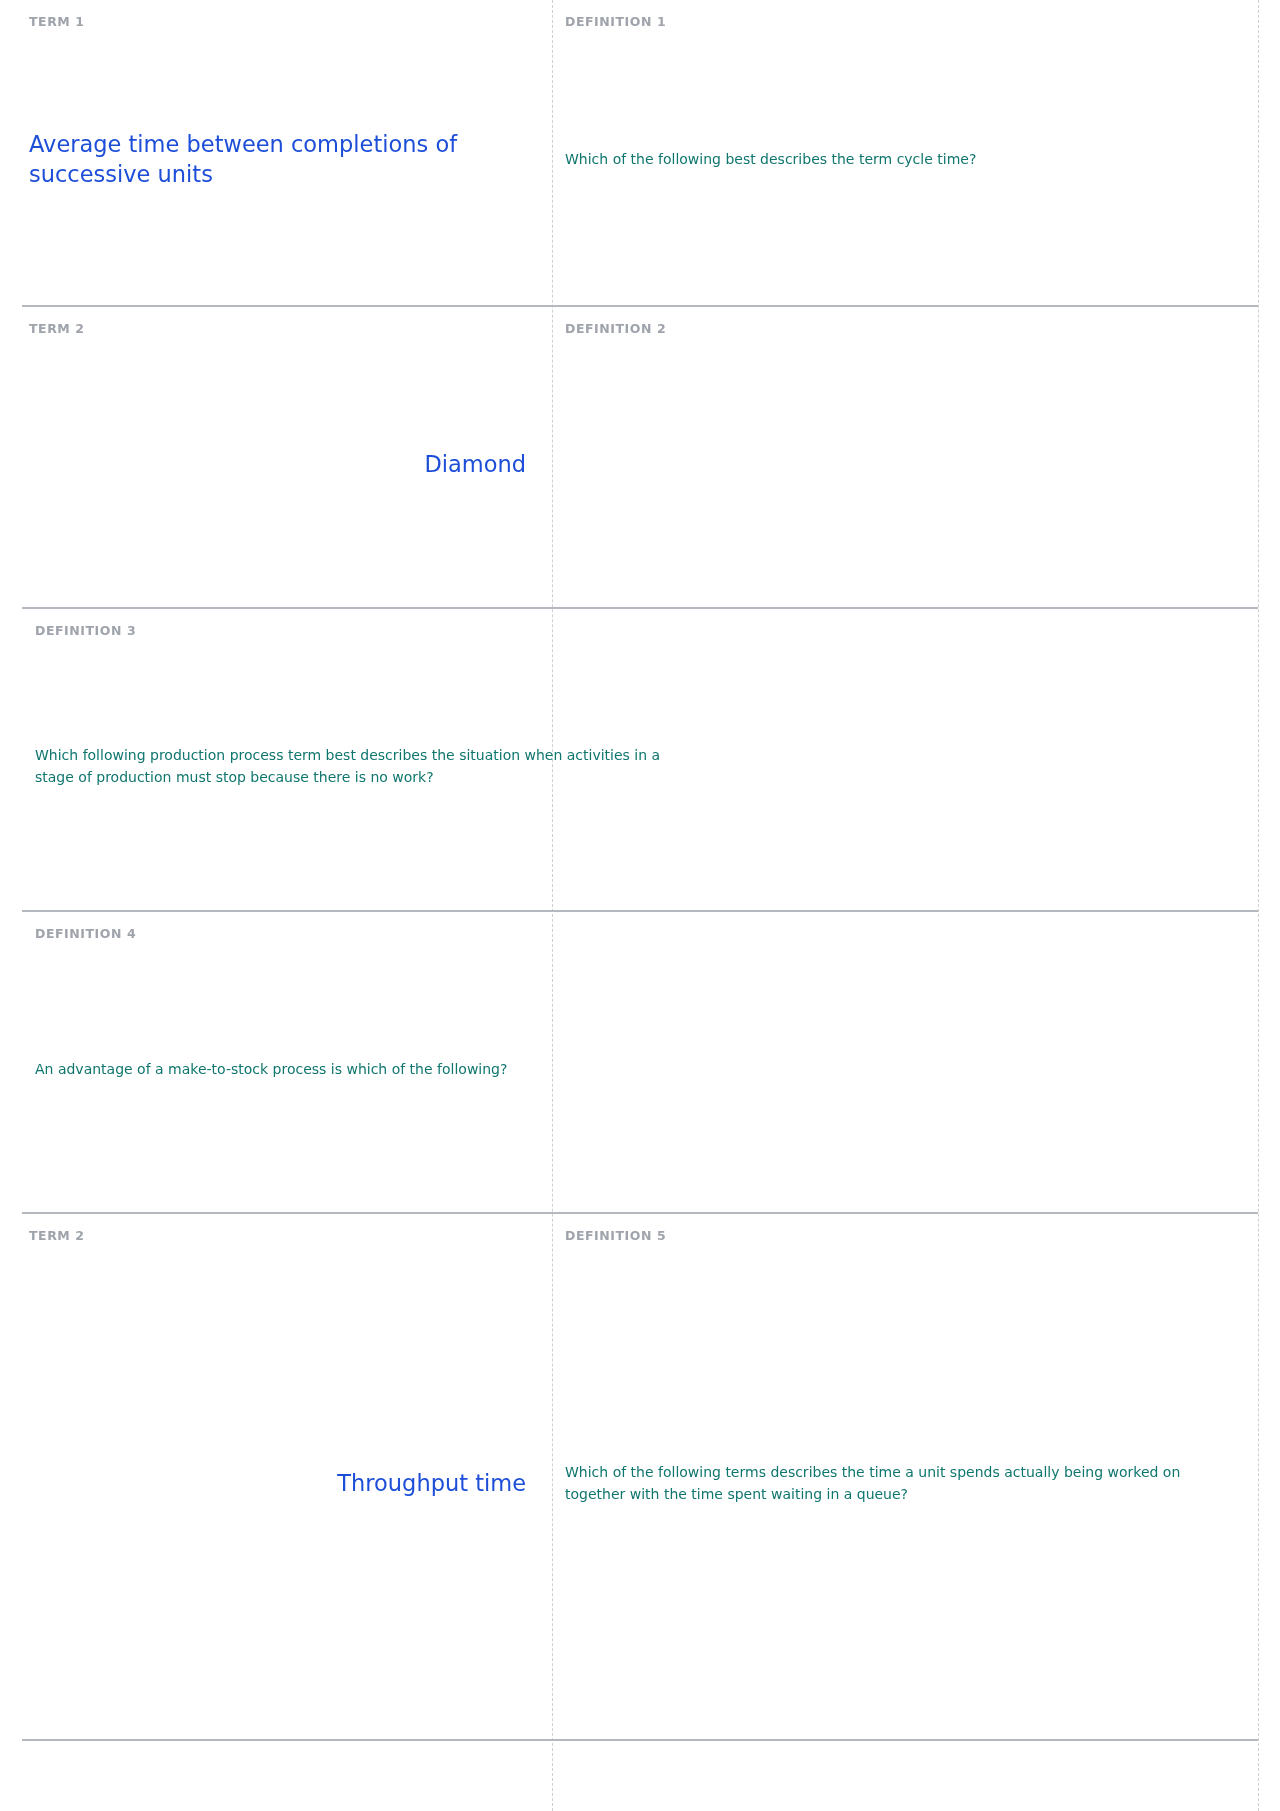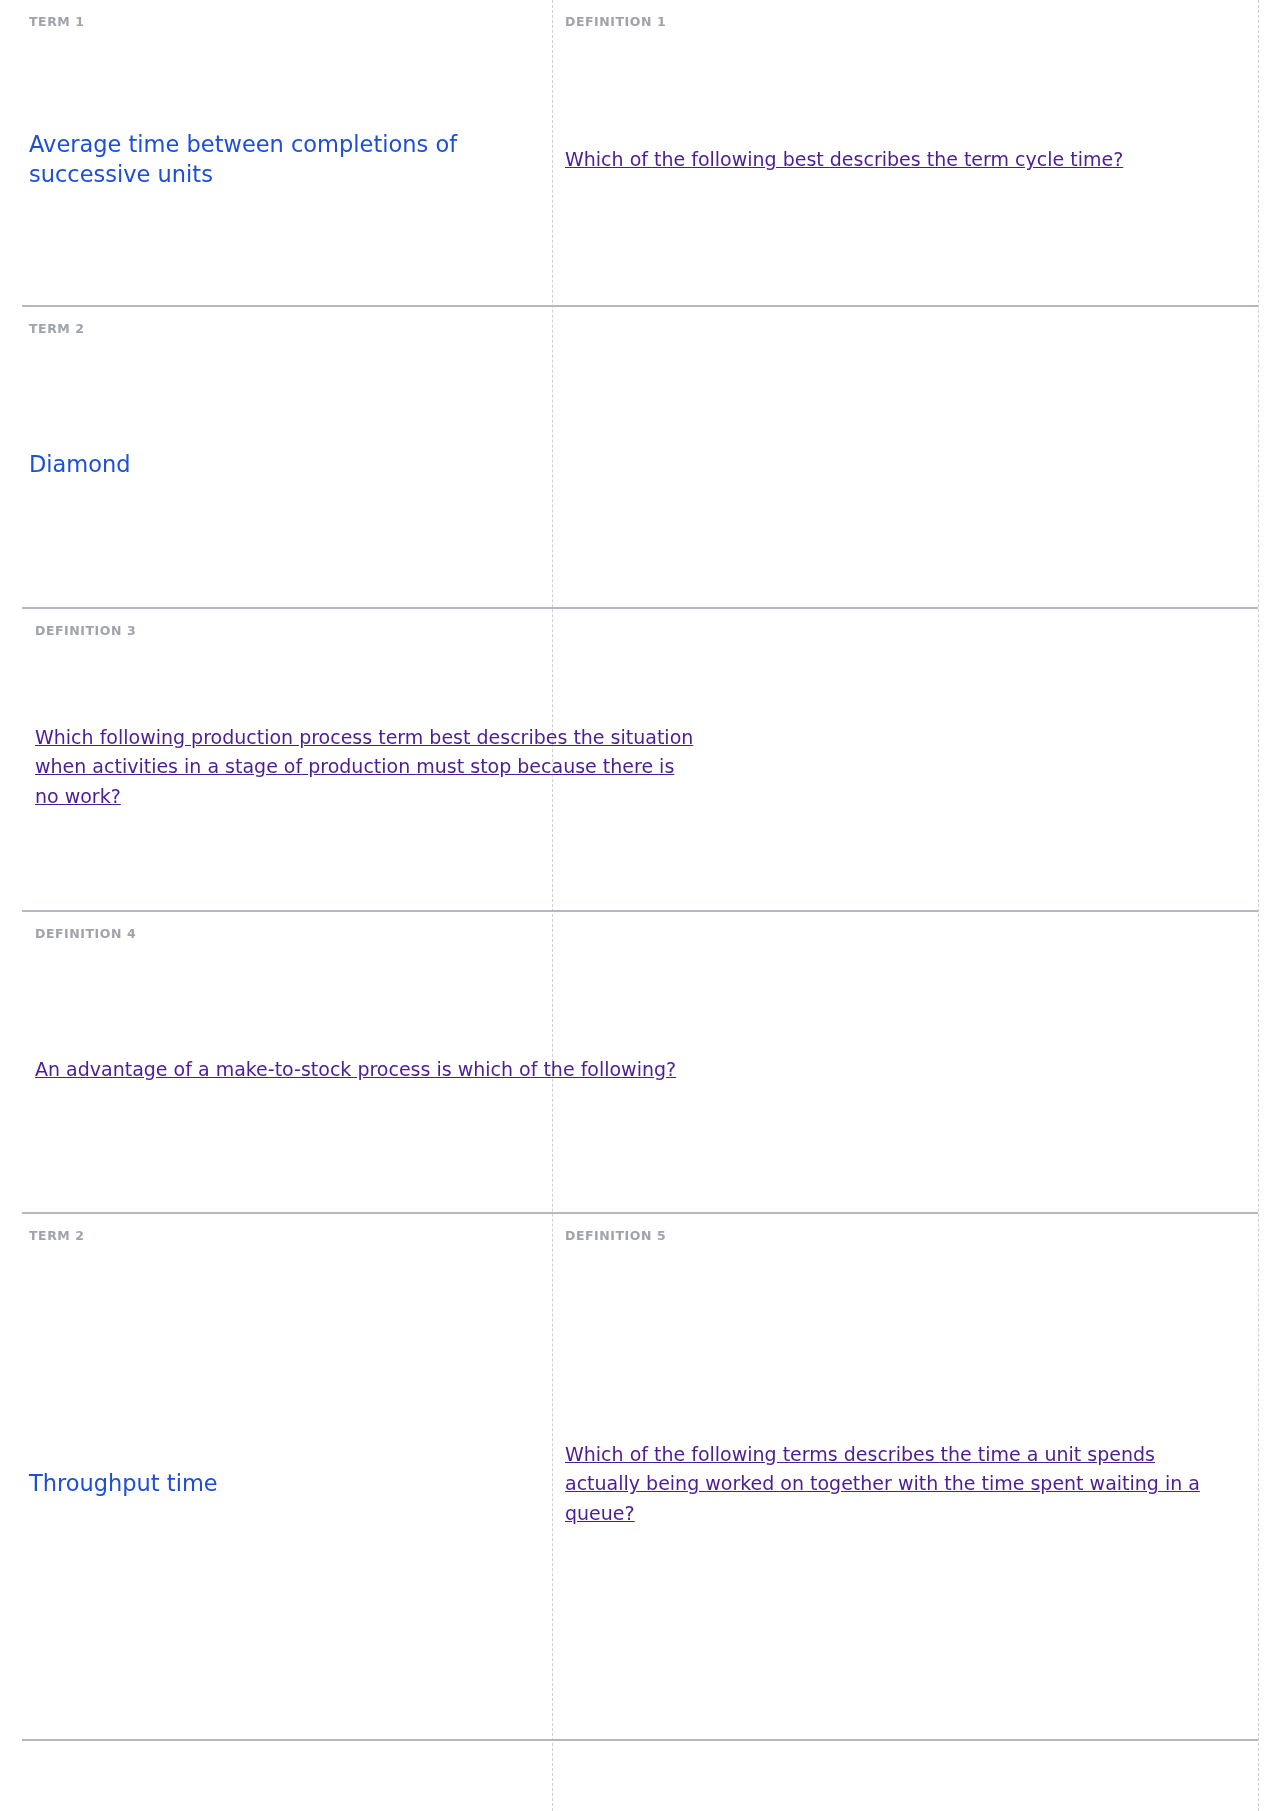--- a/index.html
+++ b/index.html
@@ -83,30 +83,29 @@
   }
 
   .term-text {
     width: 100%;
     font-size: 22.5px;
     line-height: 1.32;
     color: #1d4ed8;
     font-weight: 400;
   }
   .term-text.align-left   { text-align: left; }
-  .term-text.align-center { text-align: left; }
+  .term-text.align-center { text-align: right; }
 
   .def-text {
     width: 100%;
-    font-size: 19px;
+    font-size: 14px;
     line-height: 1.55;
-    color: #4c1d95;
+    color: #0f766e;
     font-weight: 400;
     text-align: left;
-    text-decoration: underline;
   }
 
   
   .h1 .col { min-height: 305px; }
   .h2 .col { min-height: 300px; }
   .h3 .col { min-height: 301px; }
   .h4 .col { min-height: 300px; }
   .h5 .col { min-height: 525px; }
 </style>
 </head>
@@ -135,20 +134,21 @@
     </div>
 
     <div class="card-row h2">
       <div class="col col-term">
         <div class="col-label">TERM 2</div>
         <div class="col-body">
           <div class="term-text align-center">Diamond</div>
         </div>
       </div>
       <div class="col col-def">
+        <div class="col-label">DEFINITION 2</div>
       </div>
     </div>
 
     <div class="card-row h3">
       <div class="col col-def">
         <div class="col-label">DEFINITION 3</div>
         <div class="col-body">
           <div class="def-text">Which following production process term best describes the situation when activities in a stage of production must stop because there is no work?</div>
         </div>
       </div>

